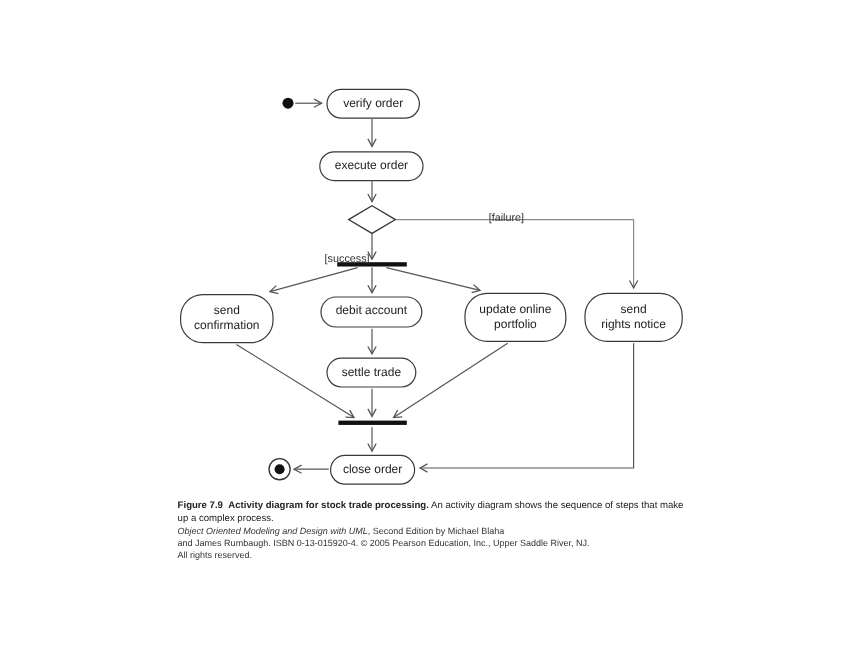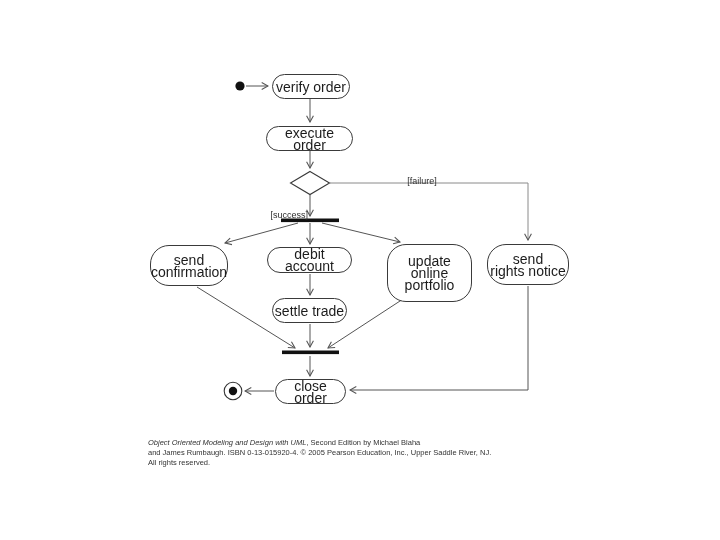--- a/index.html
+++ b/index.html
@@ -5,21 +5,21 @@
   html,body{margin:0;padding:0;background:#fff;}
   #canvas{
     position:relative;width:720px;height:540px;background:#ffffff;
     font-family:"Liberation Sans",sans-serif;overflow:hidden;
   }
   #edges{position:absolute;left:0;top:0;width:720px;height:540px;}
   .node{
     position:absolute;box-sizing:border-box;
     border:1.2px solid #3a3a3a;background:#fff;
     display:flex;flex-direction:column;align-items:center;justify-content:center;
-    font-size:14px;line-height:12px;color:#1c1c1c;text-align:center;
+    font-size:10px;line-height:12px;color:#1c1c1c;text-align:center;
   }
   .r1{border-radius:13px;}
   .r2{border-radius:19px;}
   .guard{
     position:absolute;font-size:9px;color:#2e2e2e;text-align:center;margin-top:12px;
   }
   .caption{
     position:absolute;left:148px;top:407px;width:428px;
     font-size:8px;line-height:11px;color:#222;
   }
@@ -81,41 +81,45 @@
 
   <div class="node r2" style="left:150px;top:245px;width:78px;height:41px;">
     <span>send</span>
     <span>confirmation</span>
   </div>
 
   <div class="node r1" style="left:267px;top:247px;width:85px;height:26px;">
     <span>debit account</span>
   </div>
 
-  <div class="node r2" style="left:387px;top:244px;width:85px;height:58px;">
+  <div class="node r2" style="left:387px;top:244px;width:85px;height:41px;">
     <span>update online</span>
     <span>portfolio</span>
   </div>
 
   <div class="node r2" style="left:487px;top:244px;width:82px;height:41px;">
     <span>send</span>
     <span>rights notice</span>
   </div>
 
   <div class="node r1" style="left:272px;top:298px;width:75px;height:25px;">
     <span>settle trade</span>
   </div>
 
   <div class="node r1" style="left:275px;top:379px;width:71px;height:25px;">
     <span>close order</span>
   </div>
 
   <div class="guard" style="left:398px;top:164px;width:48px;">[failure]</div>
   <div class="guard" style="left:256px;top:198px;width:52px;text-align:right;">[success]</div>
 
+  <p class="caption">
+    <b><span>Figure 7.9</span>&nbsp;&nbsp;<span>Activity diagram for stock trade processing.</span></b>
+    <span>An activity diagram shows the sequence of steps that make up a complex process.</span>
+  </p>
 
   <div class="attribution">
     <div><i>Object Oriented Modeling and Design with UML</i><span>, Second Edition by Michael Blaha</span></div>
     <div>and James Rumbaugh. ISBN 0-13-015920-4. © 2005 Pearson Education, Inc., Upper Saddle River, NJ.</div>
     <div>All rights reserved.</div>
   </div>
 
 </div>
 
 </body></html>

